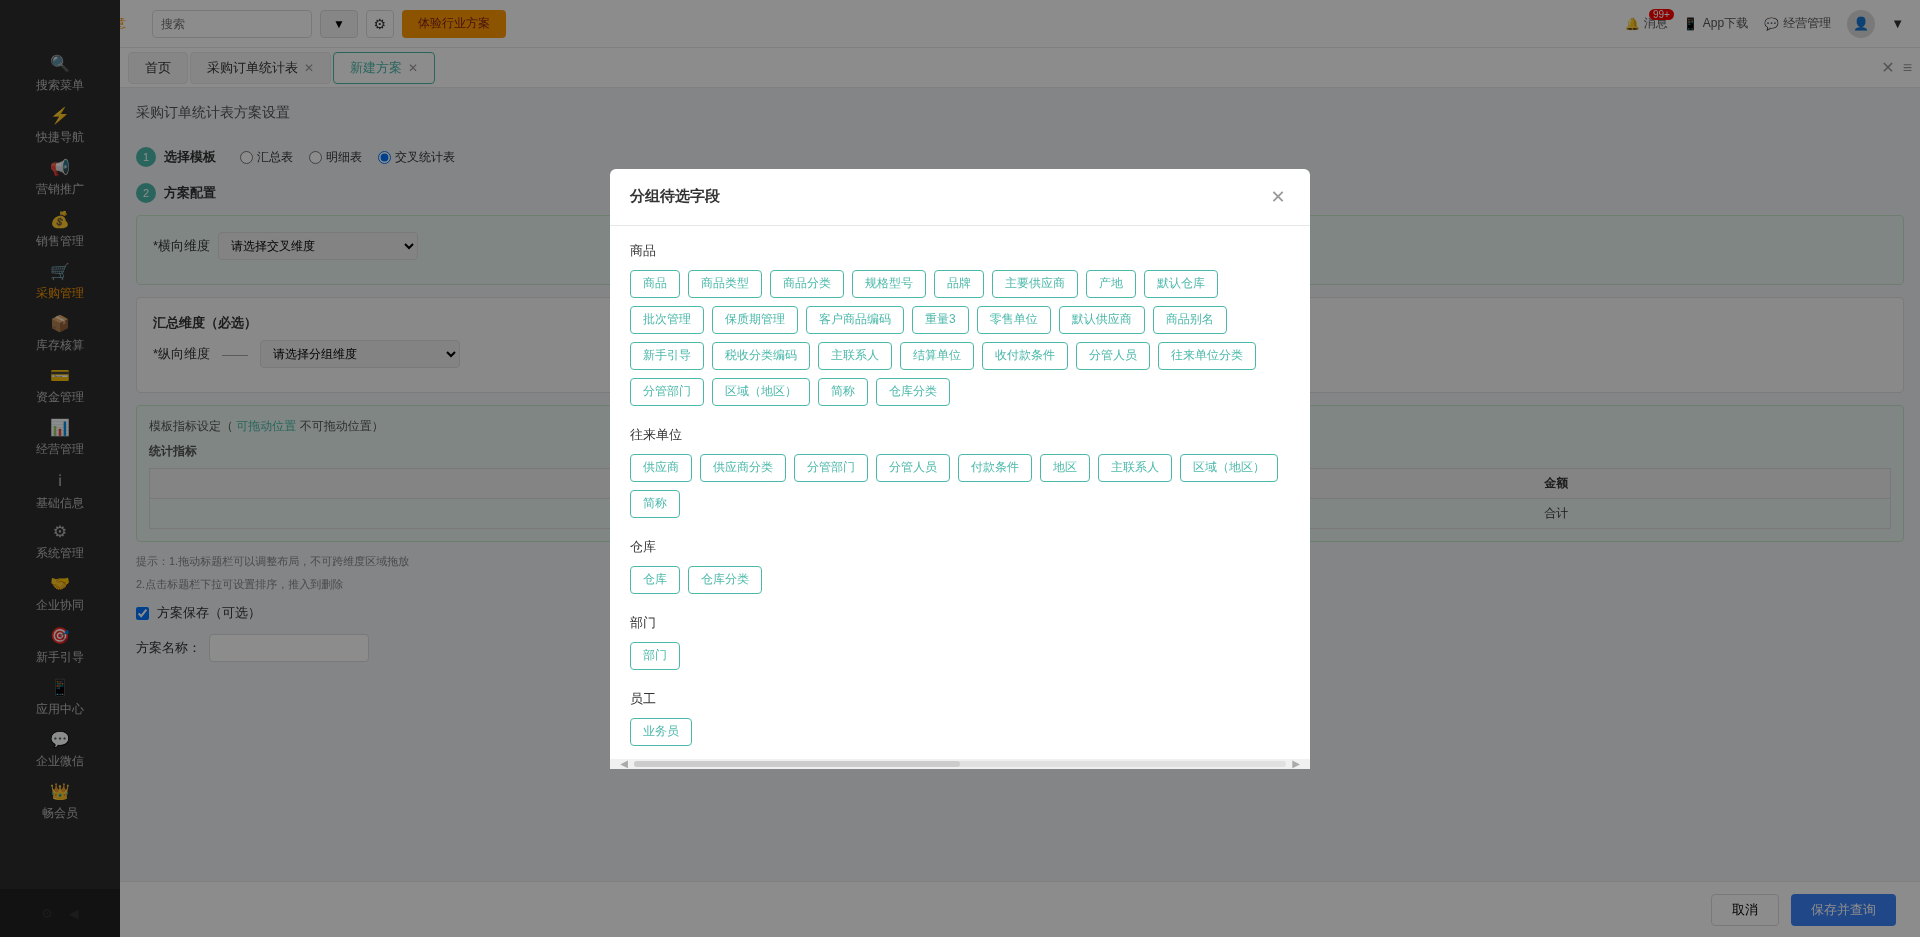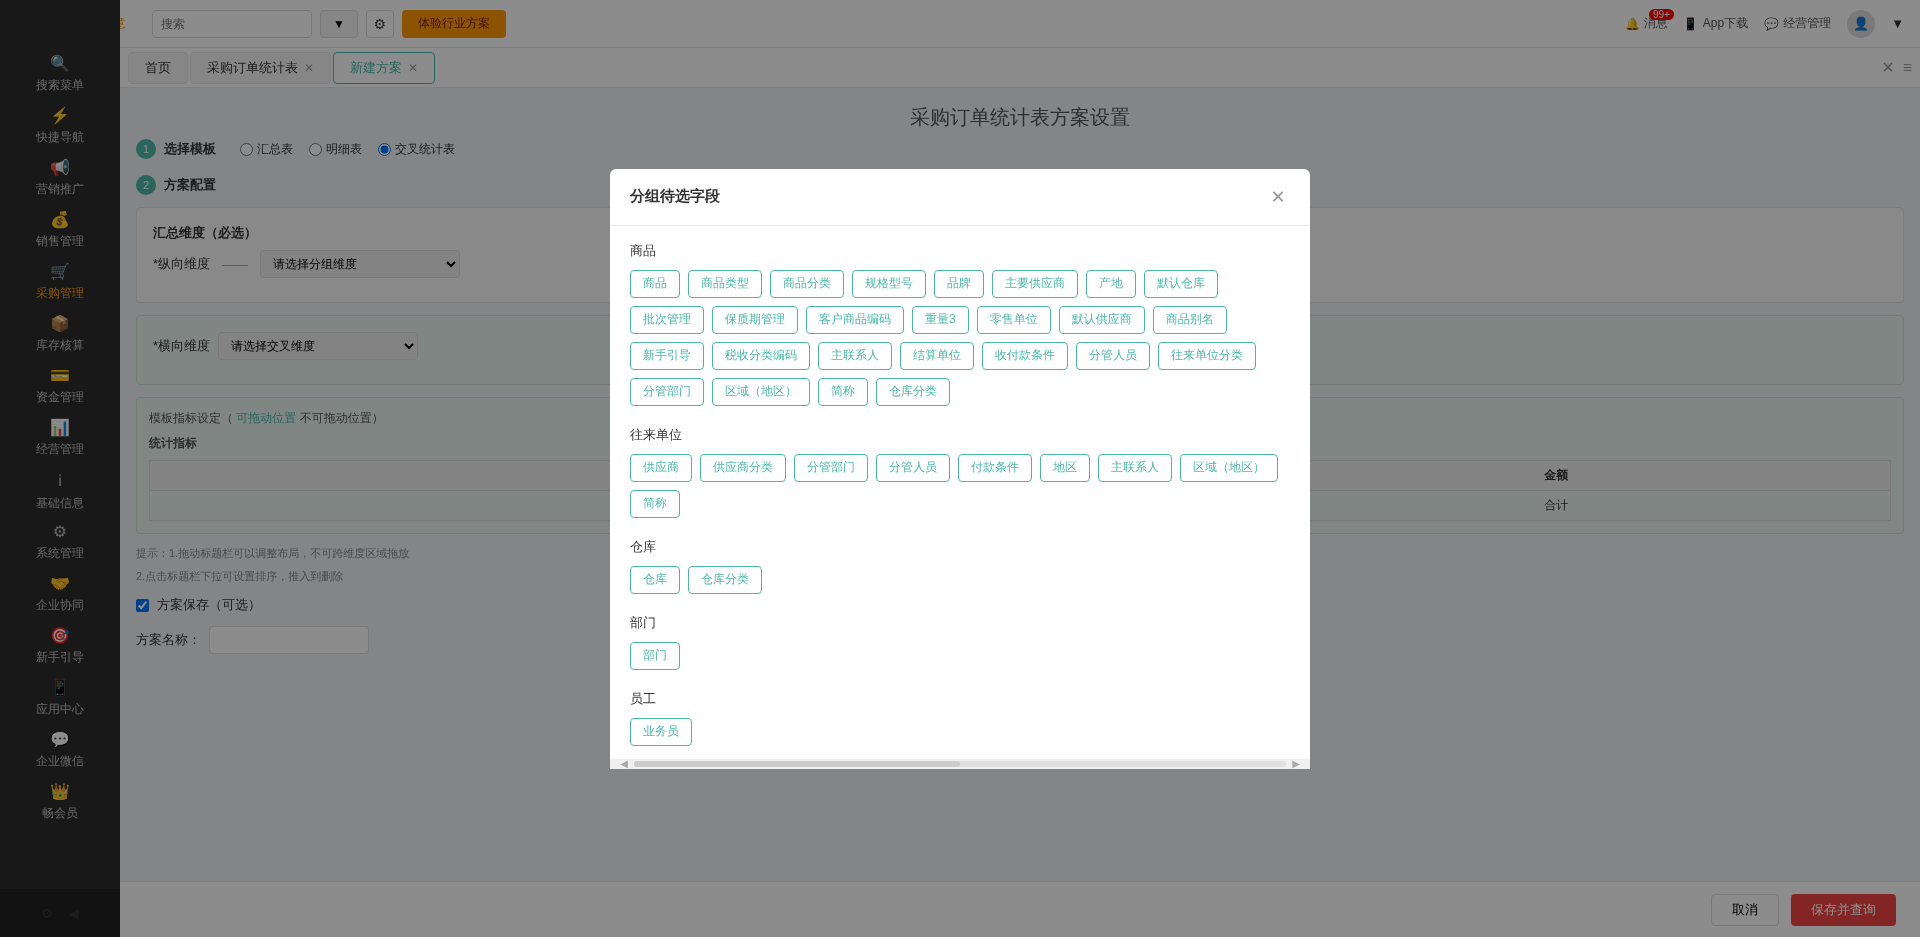--- a/index.html
+++ b/index.html
@@ -124,21 +124,21 @@
       display: flex; align-items: center; justify-content: center; gap: 16px;
     }
 
     
     .main {
       margin-left: 120px;
       margin-top: 88px;
       padding: 16px;
       min-height: calc(100vh - 88px);
     }
-    .page-title { font-size: 20px; color: #555; margin-bottom: 8px; text-align: center; }
+    .page-title { font-size: 14px; color: #555; margin-bottom: 25px; }
 
     .steps {
       display: flex; gap: 16px; margin-bottom: 16px; align-items: center;
     }
     .step-item {
       display: flex; align-items: center; gap: 8px;
     }
     .step-num {
       width: 20px; height: 20px;
       background: #4bb8a9; color: white;
@@ -190,21 +190,21 @@
       padding: 0 24px; gap: 12px;
     }
     .btn-cancel {
       height: 32px; padding: 0 20px;
       border: 1px solid #ddd; border-radius: 4px;
       background: #fff; cursor: pointer; font-size: 13px;
     }
     .btn-save {
       height: 32px; padding: 0 20px;
       border: none; border-radius: 4px;
-      background: #ef4444; color: white;
+      background: #3b82f6; color: white;
       cursor: pointer; font-size: 13px;
     }
 
     
     .modal-overlay {
       position: fixed; top: 0; left: 0; right: 0; bottom: 0;
       background: rgba(0,0,0,0.45);
       z-index: 1000;
       display: flex; align-items: center; justify-content: center;
     }
@@ -393,36 +393,36 @@
         <span>交叉统计表</span>
       </label>
     </div>
   </div>
 
   <div class="step-item" style="margin-bottom:12px;">
     <div class="step-num">2</div>
     <span class="step-label">方案配置</span>
   </div>
 
+  <div class="config-section" style="background:#e8f5f0;border-color:#c8e6c9;">
+    <div class="config-row">
+      <span>*横向维度</span>
+      <select class="dimension-select">
+        <option>请选择交叉维度</option>
+      </select>
+    </div>
+  </div>
+
   <div class="config-section">
     <div class="config-label">汇总维度（必选）</div>
     <div class="config-row">
       <span>*纵向维度</span>
       <span style="color:#999;margin:0 4px;">——</span>
       <select class="dimension-select">
         <option>请选择分组维度</option>
-      </select>
-    </div>
-  </div>
-
-  <div class="config-section" style="background:#e8f5f0;border-color:#c8e6c9;">
-    <div class="config-row">
-      <span>*横向维度</span>
-      <select class="dimension-select">
-        <option>请选择交叉维度</option>
       </select>
     </div>
   </div>
 
   <div class="indicator-section">
     <div class="indicator-title">
       <span>模板指标设定（</span>
       <span style="color:#4bb8a9;margin-top:41px;">可拖动位置</span>
       <span>不可拖动位置）</span>
     </div>

